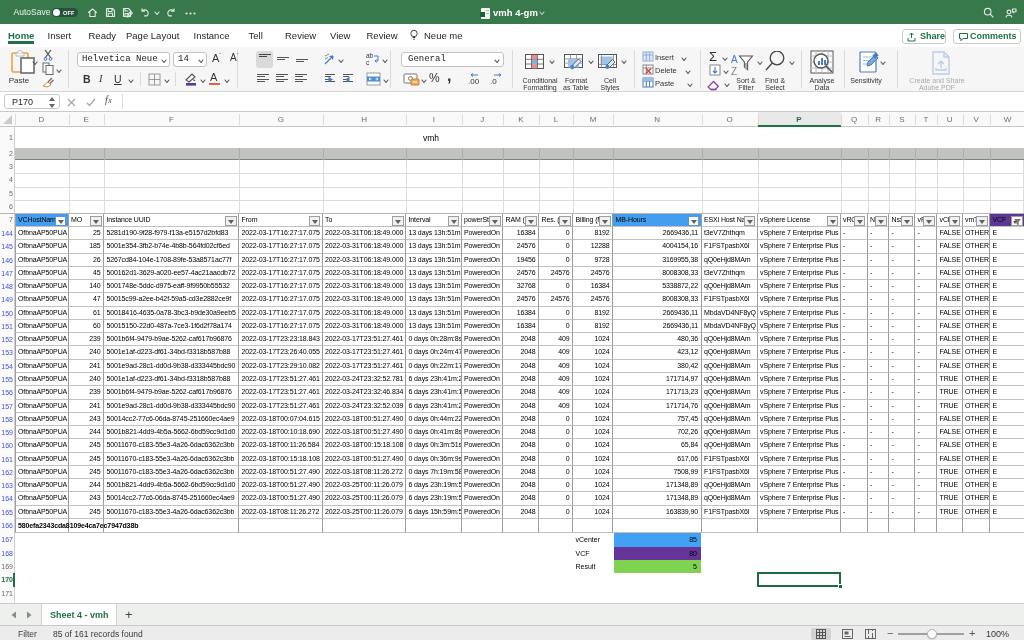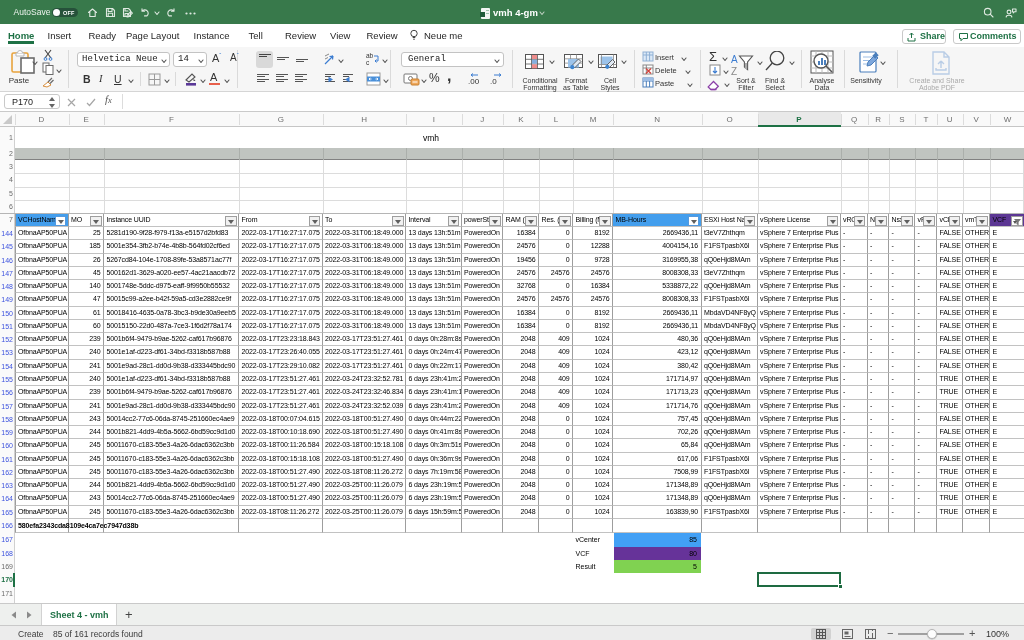--- a/index.html
+++ b/index.html
@@ -1315,21 +1315,21 @@
 <div class="ab" style="left:26px;top:7px;">
       <svg width="7" height="8">
         <path d="M1 0.5 L5.5 4 L1 7.5 Z" fill="#8a8a8a"></path>
       </svg>
     </div>
 <div class="ab" style="left:41px;top:0;width:76px;height:22px;background:#fff;border-left:1px solid #d2d2d2;border-right:1px solid #d2d2d2;"></div>
 <span class="ab" style="left:50px;top:6px;color:#1e7145;font-size:9px;font-weight:bold;">Sheet 4 - vmh</span>
 <span class="ab" style="left:125px;top:3px;color:#444;font-size:13px;">+</span>
 </div>
 <div id="status" class="ab">
-<span class="ab" style="left:18px;top:3px;">Create</span>
+<span class="ab" style="left:18px;top:3px;">Filter</span>
 <span class="ab" style="left:53px;top:3px;">85 of 161 records found</span>
 <div class="ab" style="left:811px;top:1.5px;width:20px;height:12.5px;background:#d2d2d2;border-radius:2px;"></div>
 <div class="ab" style="left:816px;top:3px;">
       <svg width="10" height="10">
         <rect x="0.5" y="0.5" width="9" height="9" fill="none" stroke="#555"></rect>
         <path d="M0.5 3.5 H9.5 M0.5 6.5 H9.5 M3.5 0.5 V9.5 M6.5 0.5 V9.5" stroke="#555"></path>
       </svg>
     </div>
 <div class="ab" style="left:842px;top:3px;">
       <svg width="11" height="10">

